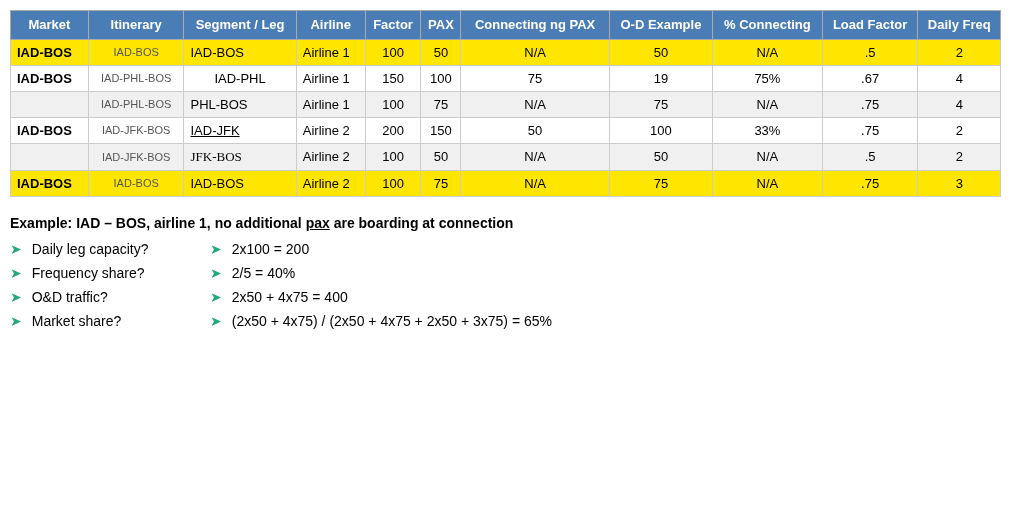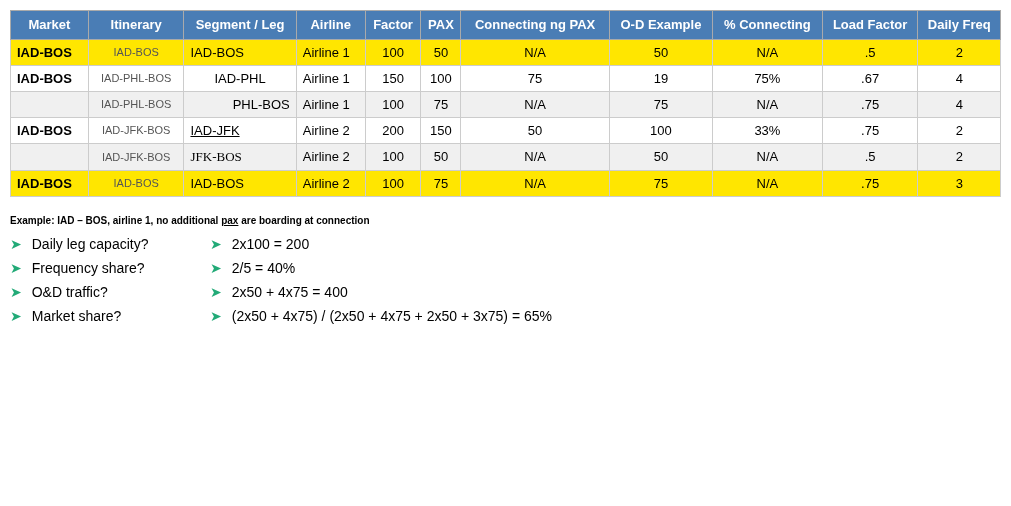--- a/index.html
+++ b/index.html
@@ -46,21 +46,21 @@
     tr.row-light td {
       background: #f0f0f0;
     }
 
     .example-section {
       margin-top: 8px;
       font-size: 14px;
     }
 
     .example-title {
-      font-size: 10px;
+      font-size: 14px;
       font-weight: bold;
       margin-bottom: 10px;
     }
 
     .example-title u {
       text-decoration: underline;
     }
 
     .bullet-list {
       list-style: none;
@@ -135,21 +135,21 @@
         <td>100</td>
         <td>75</td>
         <td>19</td>
         <td>75%</td>
         <td>.67</td>
         <td>4</td>
       </tr>
       <tr class="row-light">
         <td></td>
         <td style="font-size: 11px; color: rgb(85, 85, 85);">IAD-PHL-BOS</td>
-        <td style="text-align: right;">PHL-BOS</td>
+        <td style="text-align: left;">PHL-BOS</td>
         <td style="text-align: left;">Airline 1</td>
         <td>100</td>
         <td>75</td>
         <td>N/A</td>
         <td>75</td>
         <td>N/A</td>
         <td>.75</td>
         <td>4</td>
       </tr>
       <tr class="row-white">

